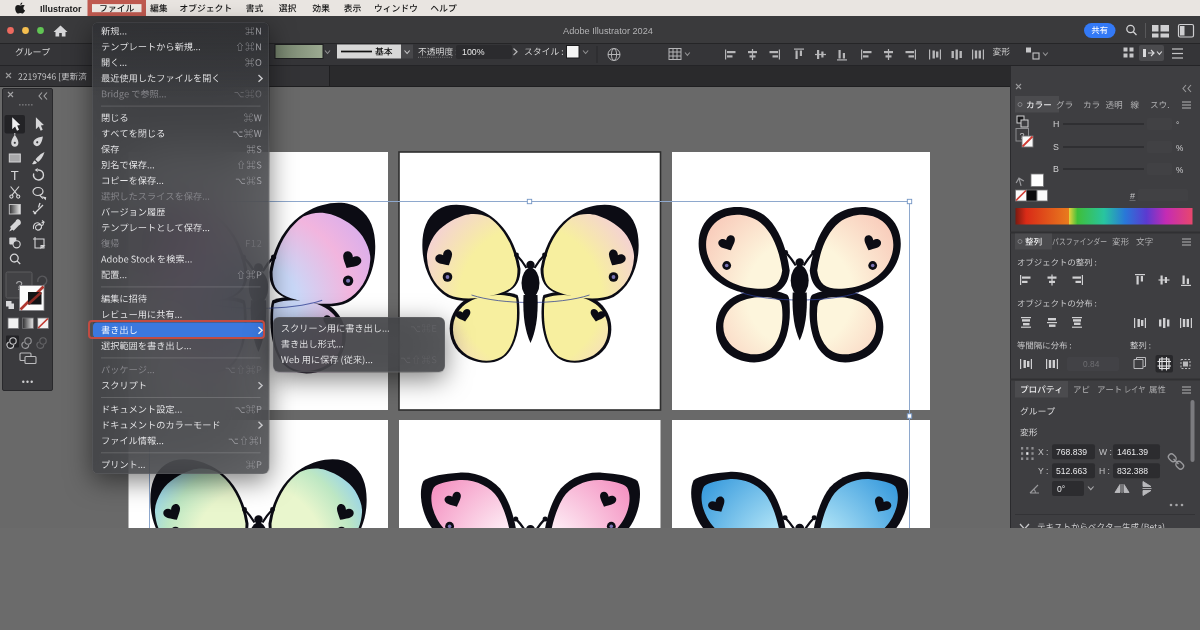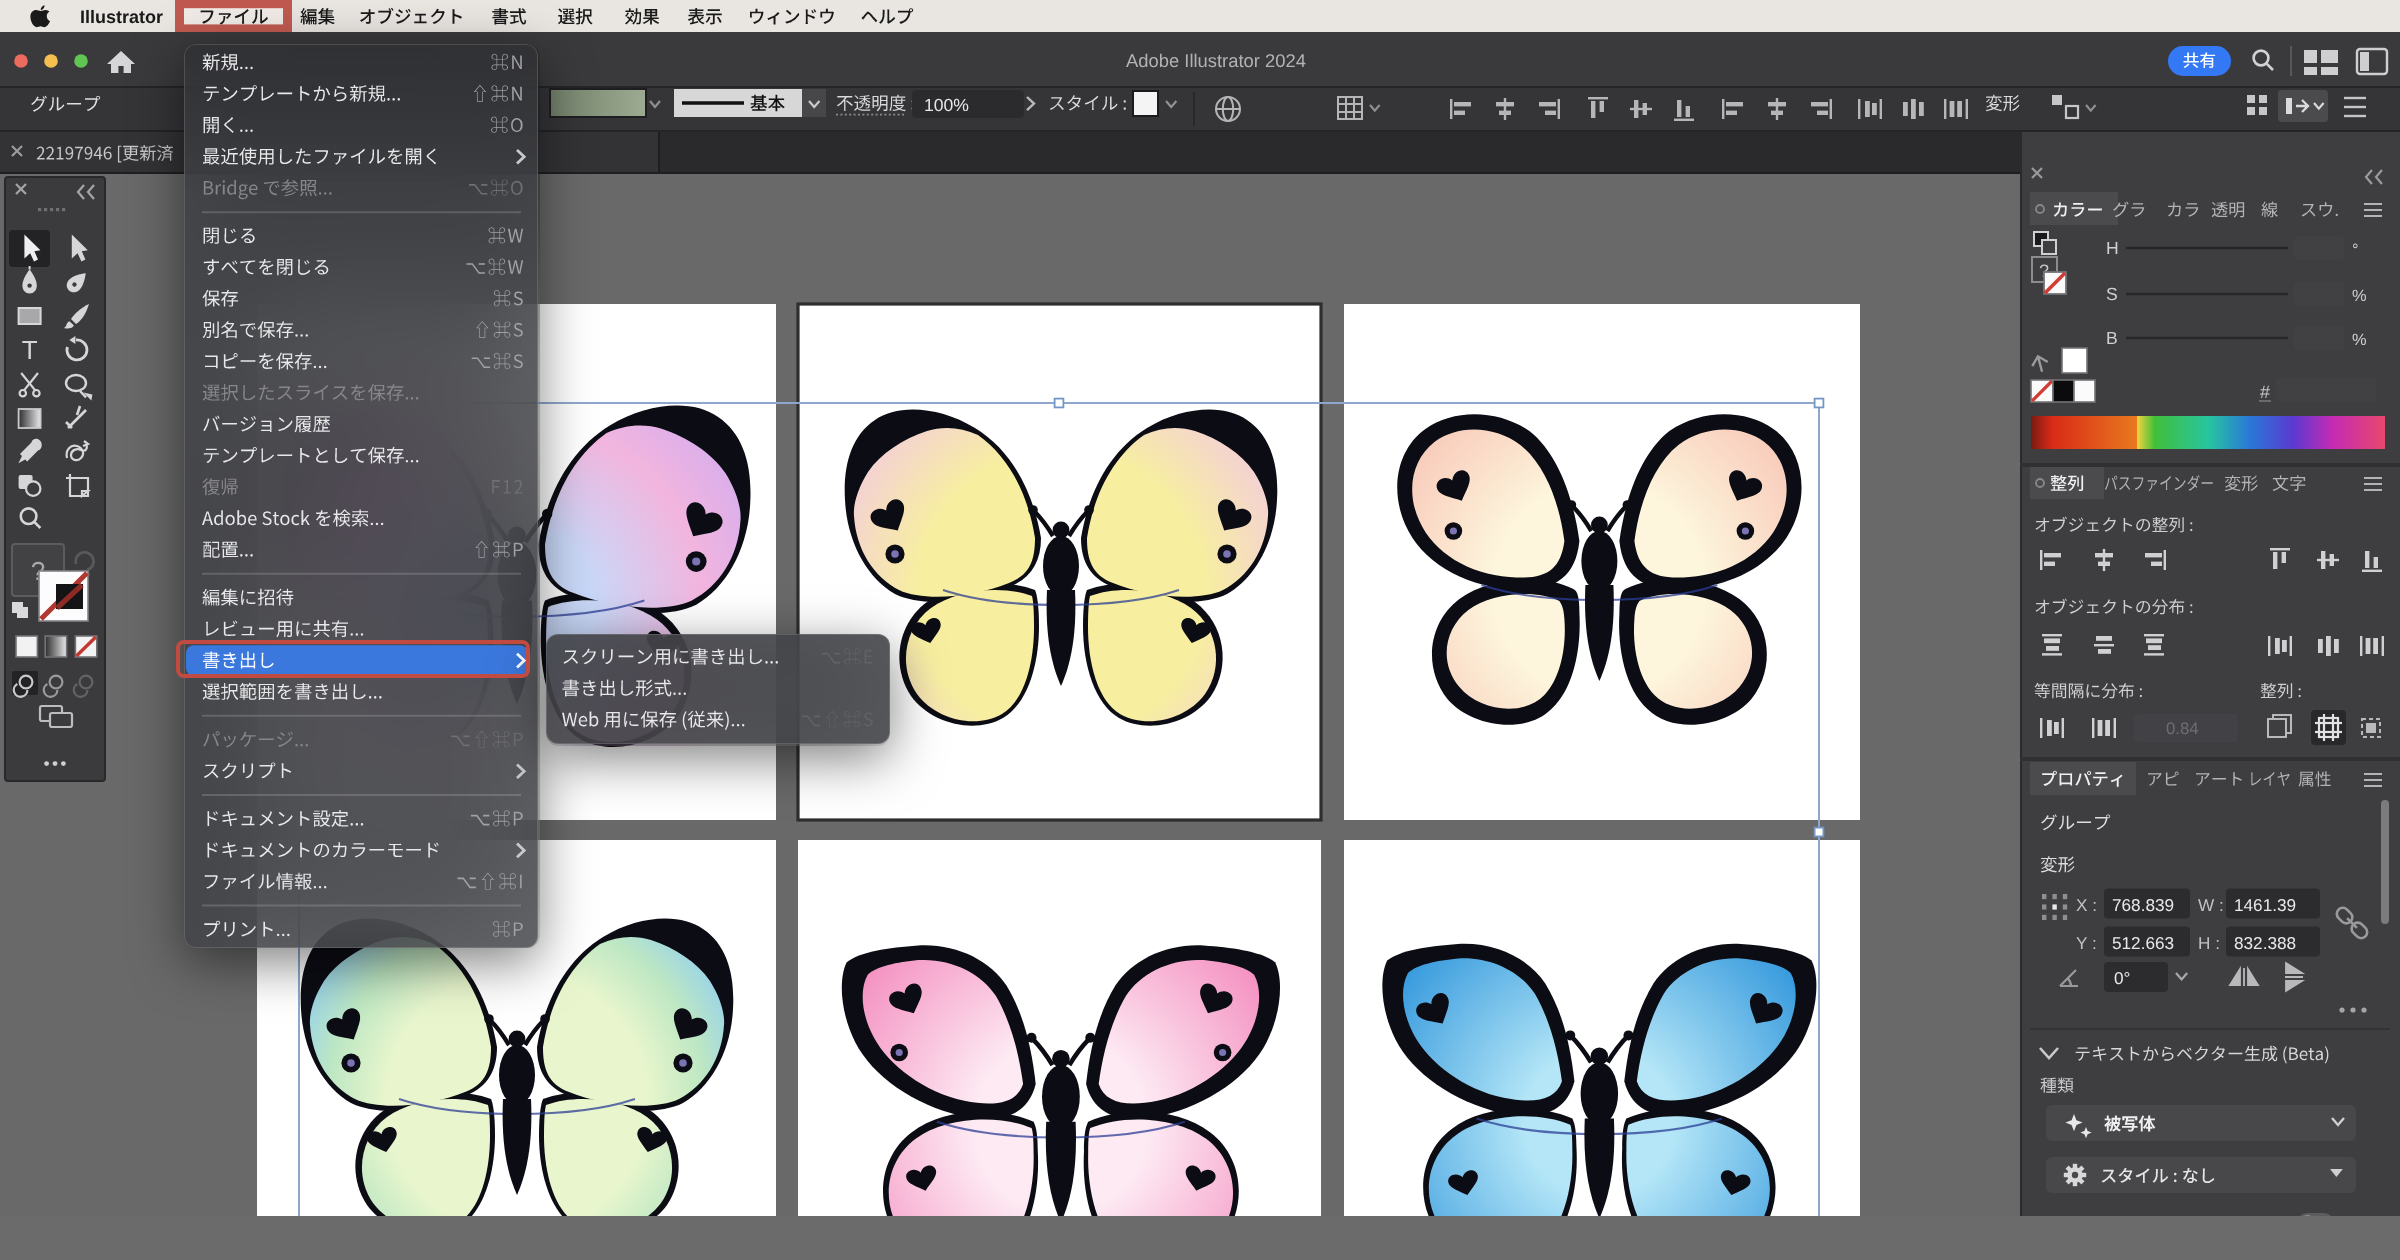--- a/index.html
+++ b/index.html
@@ -1,15 +1,15 @@
 <!DOCTYPE html>
 <html><head><meta charset="utf-8"><style>
 *{margin:0;padding:0;box-sizing:border-box}
 html,body{width:1200px;height:630px;overflow:hidden;background:#6b6b6b;font-family:"Liberation Sans",sans-serif}
-#root{position:relative;width:1200px;height:608px;overflow:hidden}
+#root{position:relative;width:1200px;height:528px;overflow:hidden}
 .abs{position:absolute}
 svg{display:block}
 text{font-family:"Liberation Sans",sans-serif}
 </style></head><body>
 <div id="root">
     <svg width="0" height="0" style="position:absolute">
       <defs>
         <path id="q0" d="M70 53Q69 52 69 51Q69 50 68 49Q68 45 67 42Q66 38 64 34Q63 30 61 26Q59 22 56 19Q53 14 48 10Q44 6 38 3Q32 0 25 -3L18 5Q26 7 31 10Q37 13 41 16Q46 20 49 24Q52 28 54 32Q56 36 57 41Q59 45 59 49Q58 49 55 49Q52 49 48 49Q44 49 40 49Q35 49 31 49Q27 49 24 49Q21 49 20 49Q17 49 15 49Q13 48 11 48V57Q12 57 14 57Q15 57 17 57Q18 57 20 57Q21 57 23 57Q26 57 29 57Q32 57 36 57Q40 57 43 57Q47 57 50 57Q53 57 55 57Q58 57 59 57Q60 57 61 57Q62 57 64 57Z"></path>
         <path id="q1" d="M70 40Q70 40 69 39Q68 38 68 38Q67 36 65 34Q64 31 62 28Q59 26 57 23Q54 21 52 19L46 23Q48 25 51 27Q53 30 55 32Q57 35 58 37Q57 37 54 37Q52 37 48 37Q44 37 40 37Q36 37 32 37Q28 37 25 37Q23 37 22 37Q20 37 18 37Q16 37 14 36V45Q16 44 18 44Q20 44 22 44Q23 44 25 44Q28 44 32 44Q36 44 41 44Q45 44 49 44Q53 44 56 44Q59 44 60 44Q61 44 62 44Q63 44 64 44Q65 44 65 44ZM43 32Q43 27 43 23Q42 18 41 14Q40 10 38 6Q36 3 33 -1Q29 -4 24 -7L17 -1Q19 -1 20 0Q22 1 23 2Q28 5 31 9Q33 13 34 17Q35 22 35 27Q35 28 35 29Q34 31 34 32Z"></path>
         <path id="q2" d="M6 30Q17 33 25 37Q34 40 41 45Q45 47 49 50Q53 54 57 57Q61 60 63 64L70 57Q66 54 62 50Q58 47 54 43Q49 40 45 37Q40 34 34 32Q29 29 23 26Q16 24 10 22ZM40 40 48 43V6Q48 5 48 3Q49 1 49 0Q49 -2 49 -3H39Q39 -2 39 0Q39 1 39 3Q40 5 40 6Z"></path>

